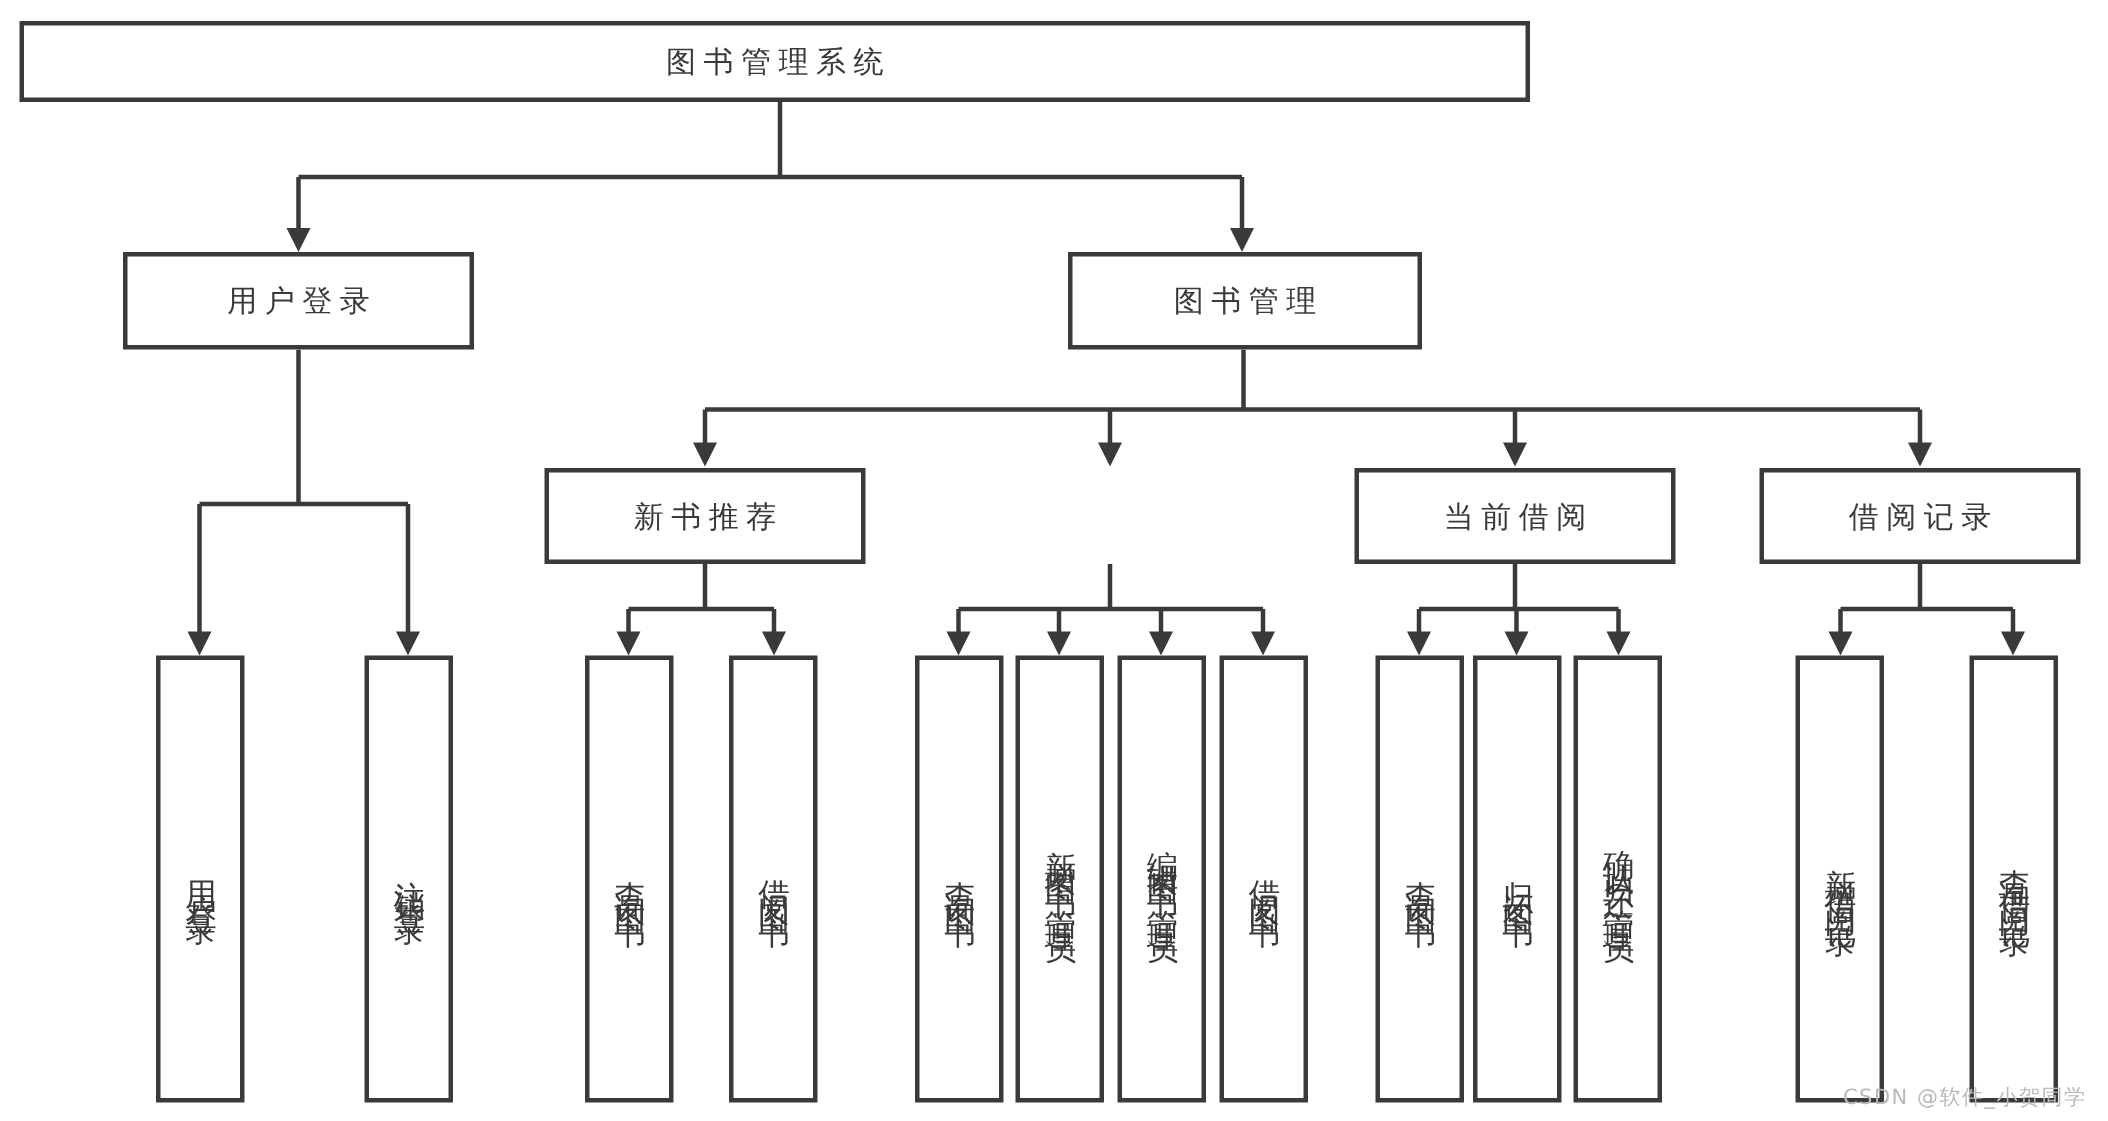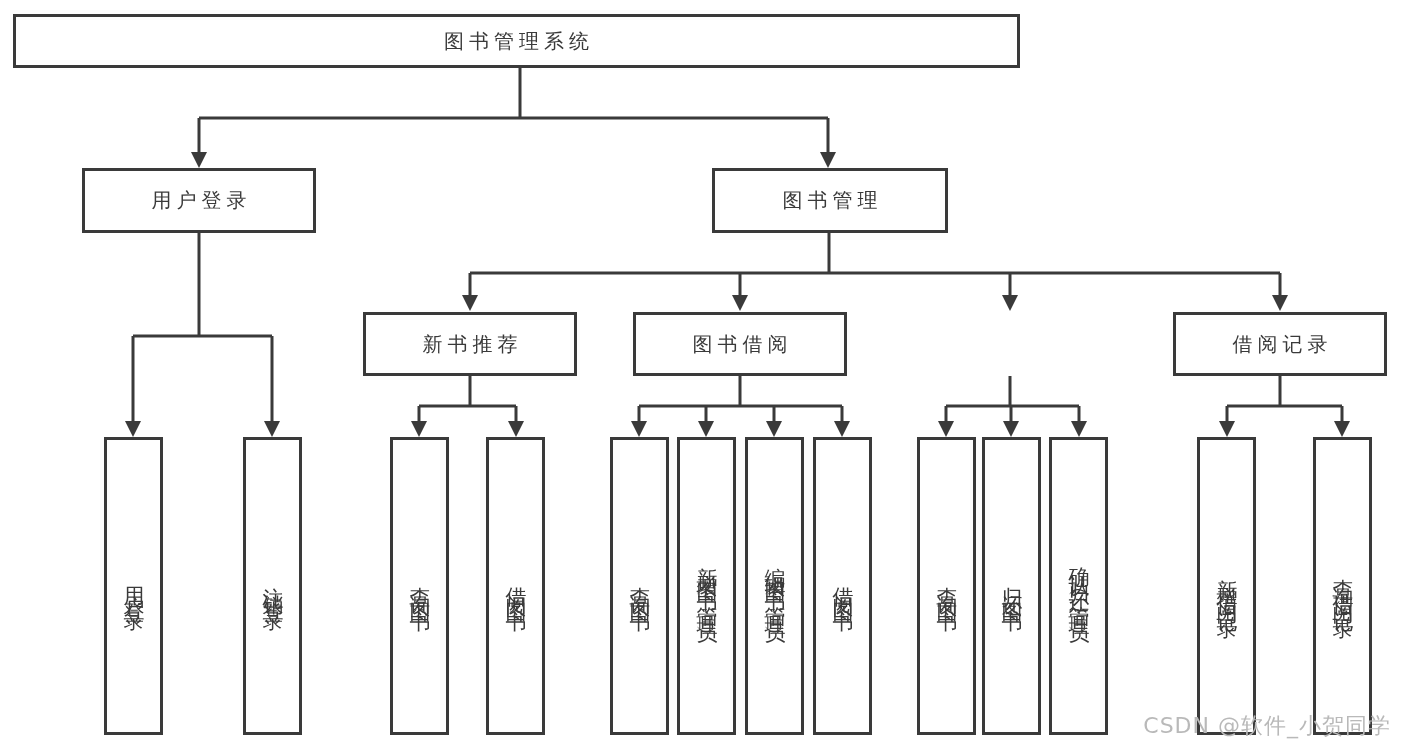--- a/index.html
+++ b/index.html
@@ -18,21 +18,21 @@
     color:var(--text); display:flex; align-items:center; justify-content:center;
     z-index:2;
   }
   .hlabel { font-size:20px; letter-spacing:5px; padding-left:5px; white-space:nowrap; }
   .vleaf {
     writing-mode:vertical-rl; text-orientation:mixed;
     font-size:21px; letter-spacing:8px; line-height:1;
   }
   #watermark {
     position:absolute; right:14px; bottom:6px; z-index:5;
-    font-size:22px; letter-spacing:1px; color:var(--watermark); white-space:nowrap;
+    font-size:14px; letter-spacing:1px; color:var(--watermark); white-space:nowrap;
   }
 </style>
 </head>
 <body>
 
 <div id="canvas">
 
   <svg id="wires" viewBox="0 0 1405 747" xmlns="http://www.w3.org/2000/svg" aria-hidden="true">
     <g>
       <path d="M520,68 V118 M199,118 H828 M199,118 V154 M828,118 V154"></path>
@@ -73,22 +73,22 @@
   <div class="box" style="left:82px;top:168px;width:234px;height:65px">
     <span class="hlabel">用户登录</span>
   </div>
   <div class="box" style="left:363px;top:312px;width:214px;height:64px">
     <span class="hlabel">新书推荐</span>
   </div>
 
   <div class="box" style="left:712px;top:168px;width:236px;height:65px">
     <span class="hlabel">图书管理</span>
   </div>
-  <div class="box" style="left:633px;top:312px;width:214px;height:64px">
-    <span class="hlabel">图书借阅</span>
+  <div class="box" style="left:903px;top:312px;width:214px;height:64px">
+    <span class="hlabel">当前借阅</span>
   </div>
   <div class="box" style="left:1173px;top:312px;width:214px;height:64px">
     <span class="hlabel">借阅记录</span>
   </div>
 
   <div class="box vleaf" style="left:104px;top:437px;width:59px;height:298px">用户登录</div>
   <div class="box vleaf" style="left:243px;top:437px;width:59px;height:298px">注销登录</div>
 
   <div class="box vleaf" style="left:390px;top:437px;width:59px;height:298px">查询图书</div>
   <div class="box vleaf" style="left:486px;top:437px;width:59px;height:298px">借阅图书</div>

